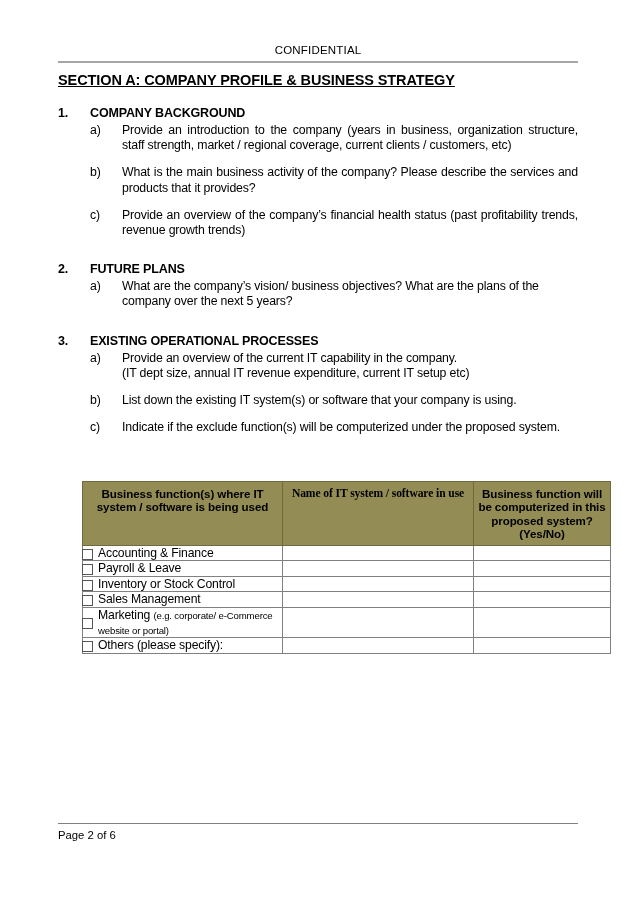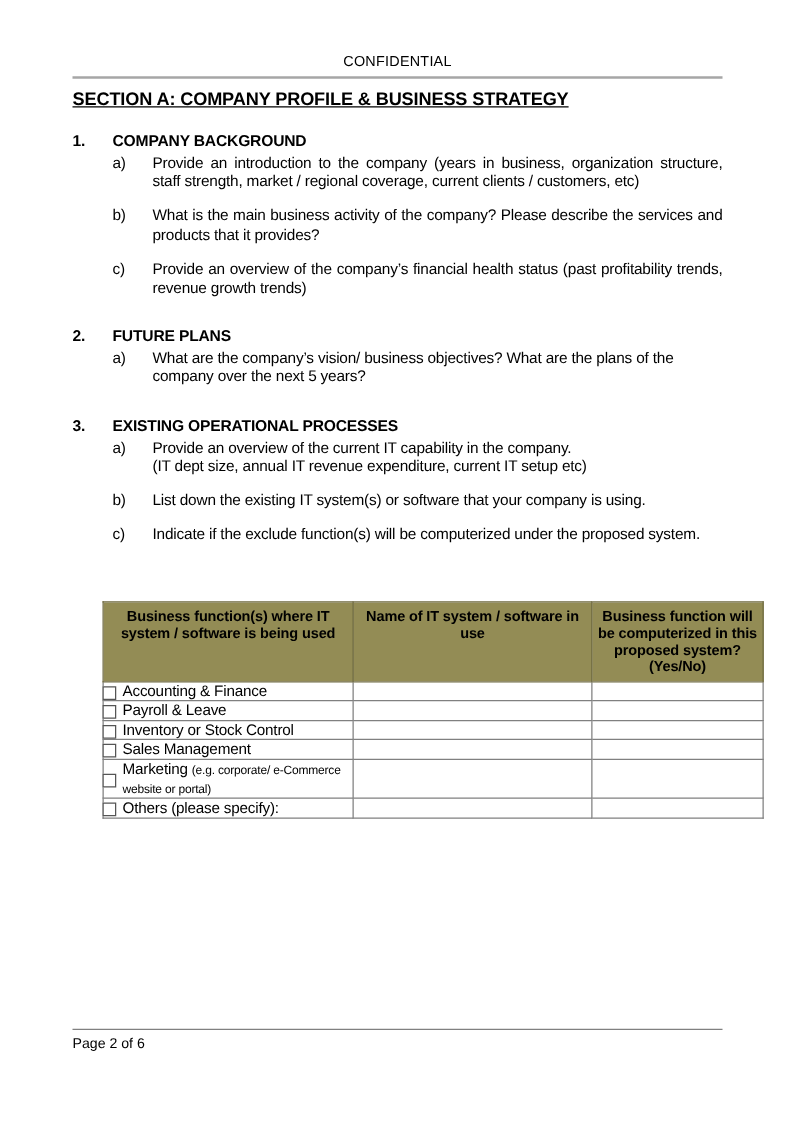--- a/index.html
+++ b/index.html
@@ -121,21 +121,21 @@
     font-size: 11.6px;
     font-weight: bold;
     line-height: 13.4px;
     text-align: center;
     vertical-align: top;
     padding: 5px 4px 4px 4px;
     border: 1px solid #6f6a40;
     letter-spacing: -0.1px;
   }
   .col1 { width: 191px; }
-  .col2 { width: 182px; }
+  .col2 { width: 182px; font-family: Liberation Serif, serif; }
   .col3 { width: 128px; }
 
   td.fn-cell {
     padding: 1px 2px 2px 2px;
     font-size: 12.2px;
     line-height: 14.6px;
     letter-spacing: -0.15px;
   }
   td.blank-cell { background: #fff; }
 

